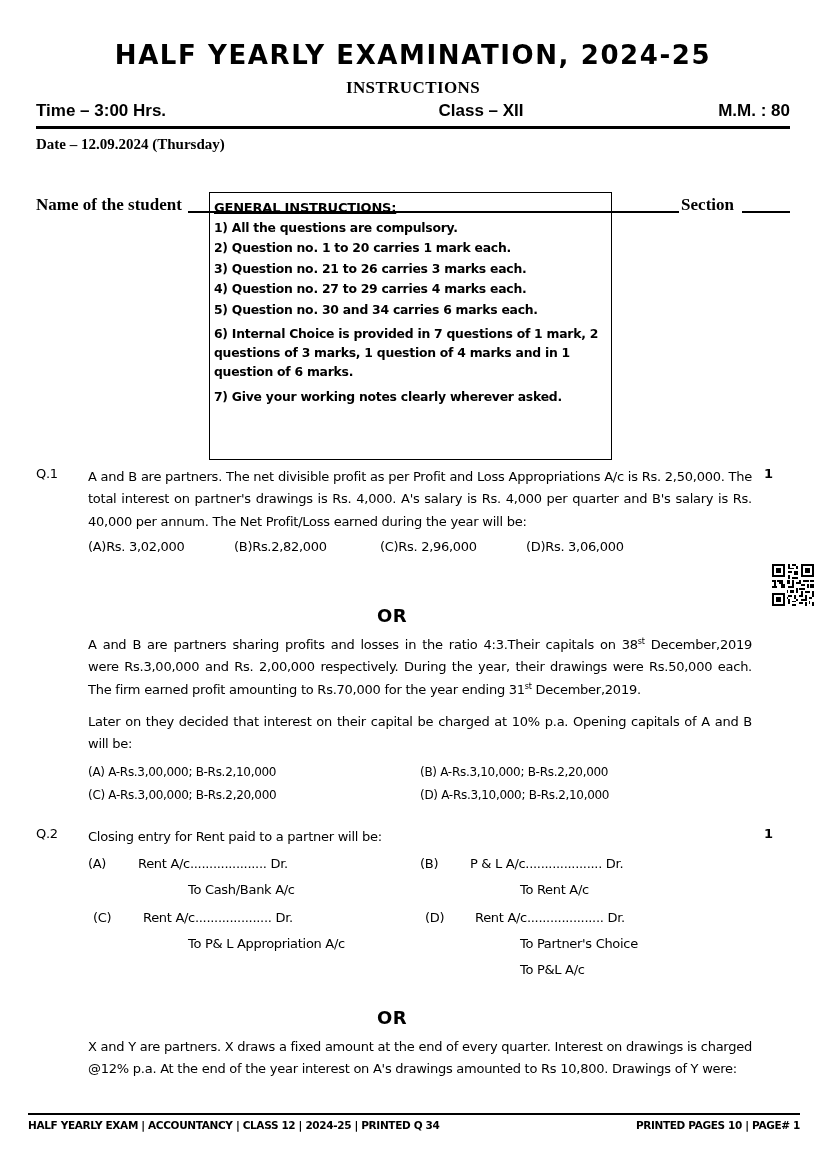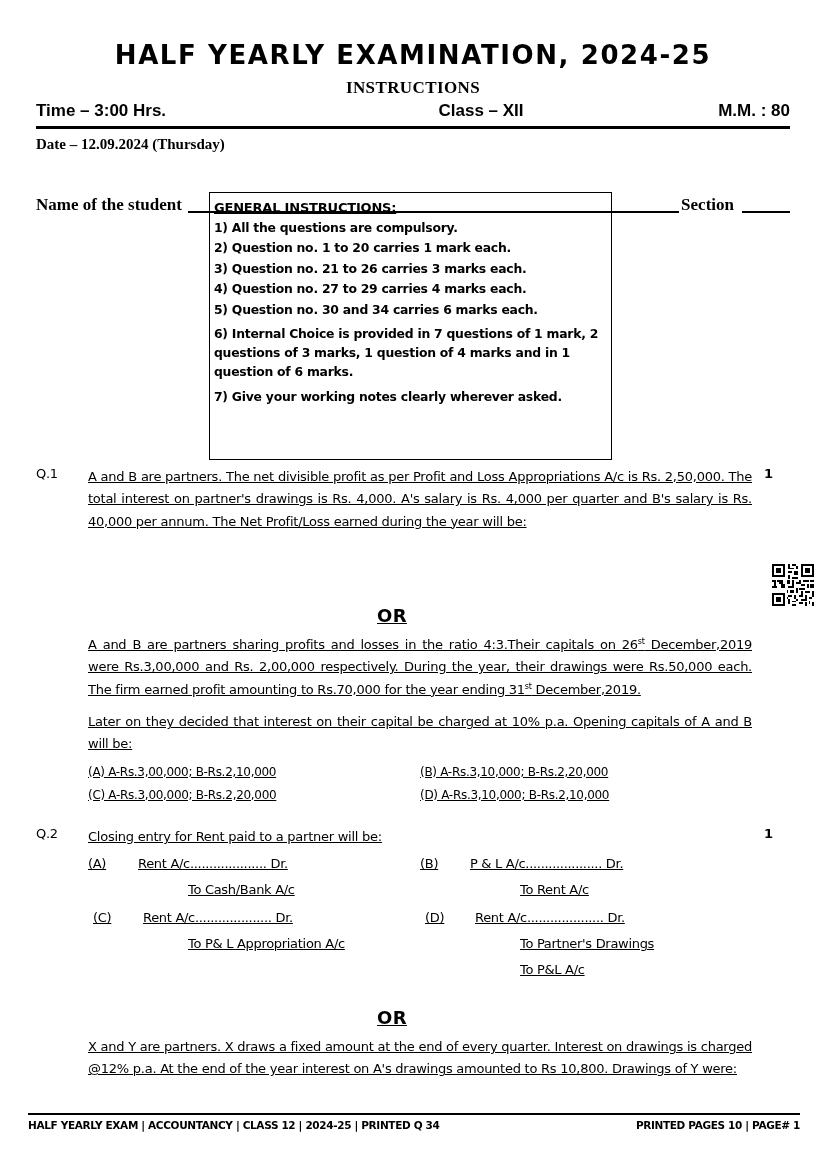--- a/index.html
+++ b/index.html
@@ -151,21 +151,20 @@
     align-items: flex-start;
   }
   .q-num {
     flex: 0 0 52px;
     font-size: 13px;
     letter-spacing: -0.3px;
   }
   .q-body {
     flex: 1 1 auto;
     padding-right: 12px;
-    text-decoration: underline;
   }
   .q-marks {
     flex: 0 0 26px;
     text-align: left;
     font-weight: bold;
     font-size: 13px;
   }
 
   .q-text {
     text-align: justify;
@@ -347,32 +346,38 @@
           <rect x="14" y="20" width="1" height="1"></rect>
       </g>
     </svg>
   </div>
 
   <div class="qblock" style="top:466px;">
     <div class="q-row">
       <div class="q-num">Q.1</div>
       <div class="q-body">
         <div class="q-text">A and B are partners. The net divisible profit as per Profit and Loss Appropriations A/c is Rs. 2,50,000. The total interest on partner's drawings is Rs. 4,000. A's salary is Rs. 4,000 per quarter and B's salary is Rs. 40,000 per annum. The Net Profit/Loss earned during the year will be:</div>
+        <div class="mcq-inline">
+          <div>(A)Rs. 3,02,000</div>
+          <div>(B)Rs.2,82,000</div>
+          <div>(C)Rs. 2,96,000</div>
+          <div>(D)Rs. 3,06,000</div>
+        </div>
       </div>
       <div class="q-marks">1</div>
     </div>
   </div>
 
   <div class="qblock" style="top:598px;">
     <div class="q-row">
       <div class="q-num"></div>
       <div class="q-body">
         <div class="or-line">OR</div>
         <div class="q-text">
-          <span>A  and B are partners sharing profits and losses in the ratio 4:3.Their capitals on 26</span><sup>st</sup><span> December,2019 were Rs.3,00,000 and Rs. 2,00,000 respectively. During the year, their drawings were Rs.50,000 each. The firm earned profit amounting to Rs.70,000 for the year ending 31</span><sup>st</sup><span> December,2019.</span>
+          <span>A  and B are partners sharing profits and losses in the ratio 4:3.Their capitals on 38</span><sup>st</sup><span> December,2019 were Rs.3,00,000 and Rs. 2,00,000 respectively. During the year, their drawings were Rs.50,000 each. The firm earned profit amounting to Rs.70,000 for the year ending 31</span><sup>st</sup><span> December,2019.</span>
         </div>
         <div class="q-text" style="margin-top:10px;">Later on they decided that interest on their capital be charged at 10% p.a. Opening capitals of A and B will be:</div>
         <div class="mcq-two">
           <div>(A) A-Rs.3,00,000; B-Rs.2,10,000</div>
           <div>(B) A-Rs.3,10,000; B-Rs.2,20,000</div>
         </div>
         <div class="mcq-two">
           <div>(C) A-Rs.3,00,000; B-Rs.2,20,000</div>
           <div>(D) A-Rs.3,10,000; B-Rs.2,10,000</div>
         </div>
@@ -411,21 +416,21 @@
                 <span class="jopt-letter">(C)</span>
                 <span class="jopt-main">Rent A/c.................... Dr.</span>
               </div>
               <div class="jopt-sub">To P&amp; L Appropriation A/c</div>
             </div>
             <div class="jopt-cell">
               <div class="jopt-head">
                 <span class="jopt-letter">(D)</span>
                 <span class="jopt-main">Rent A/c.................... Dr.</span>
               </div>
-              <div class="jopt-sub">To Partner's Drawings</div>
+              <div class="jopt-sub">To Partner's Choice</div>
               <div class="jopt-sub2">To P&amp;L A/c</div>
             </div>
           </div>
         </div>
       </div>
       <div class="q-marks">1</div>
     </div>
   </div>
 
   <div class="qblock" style="top:1000px;">

